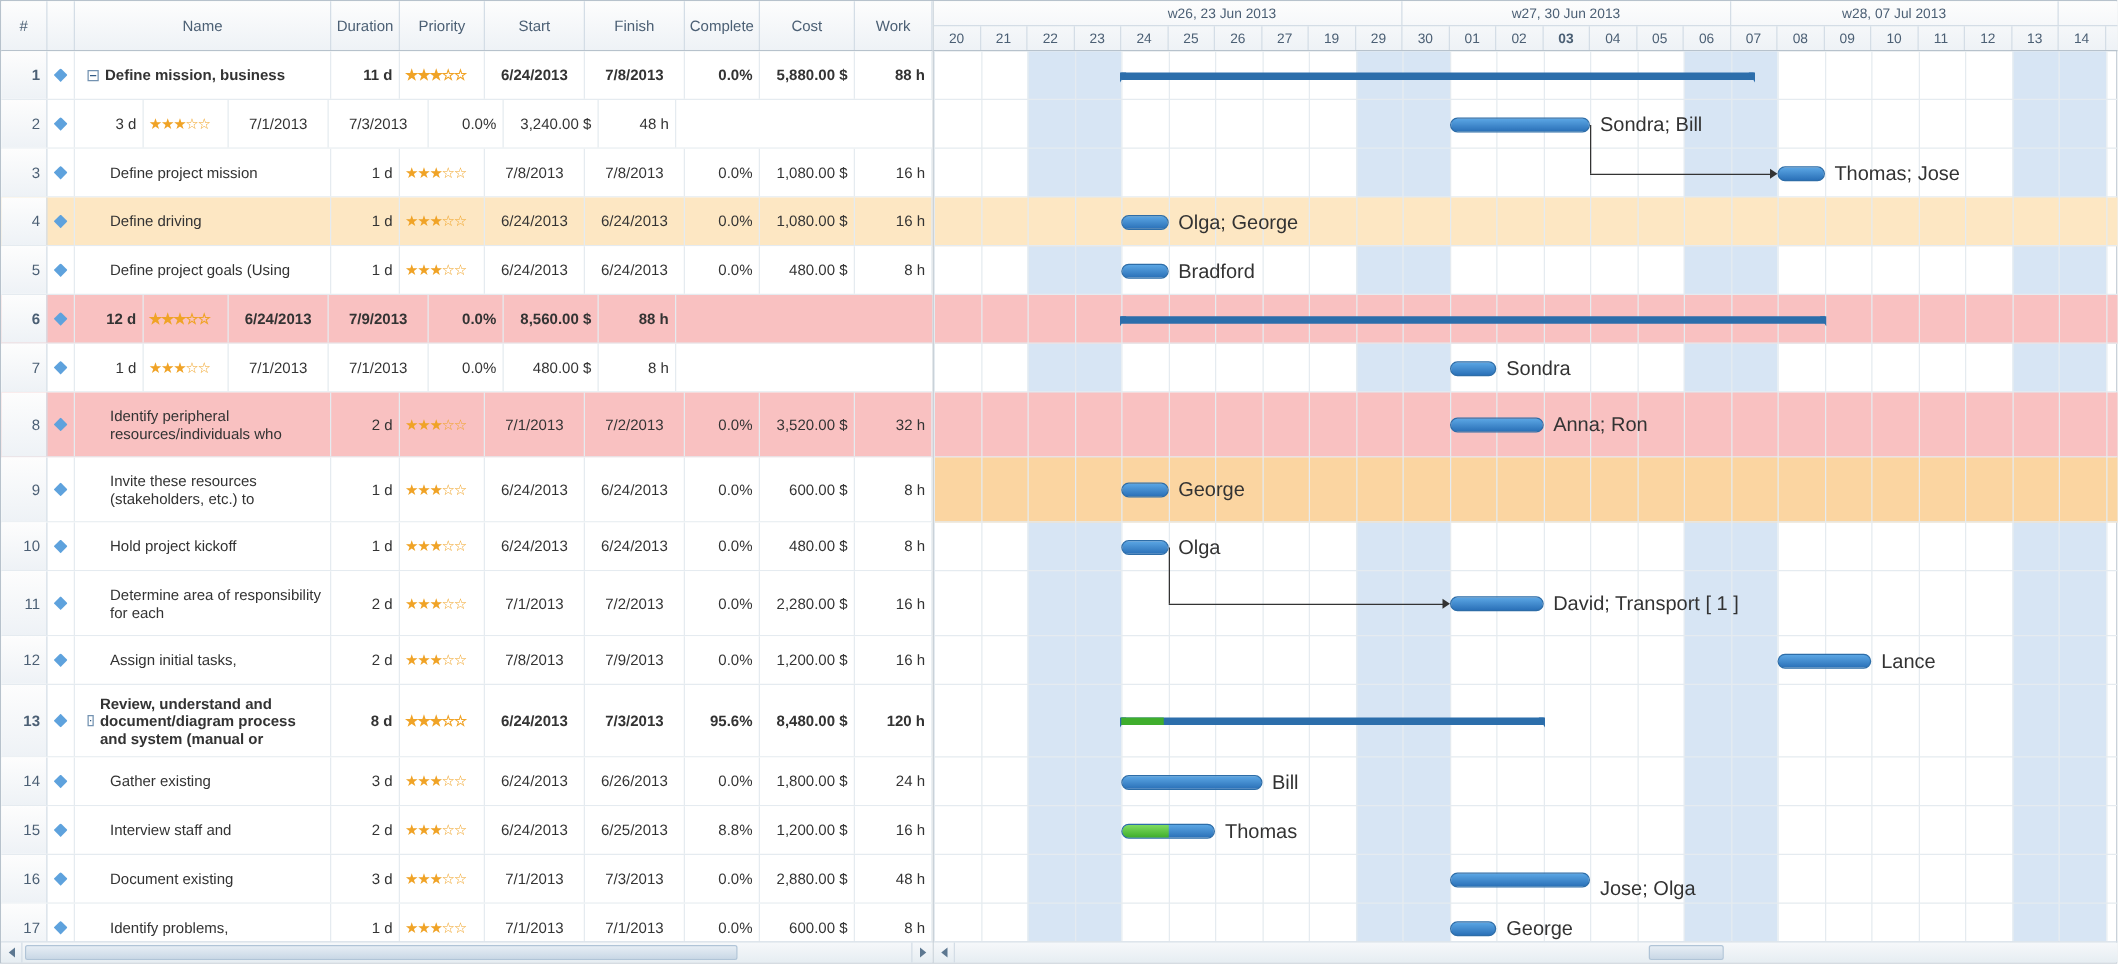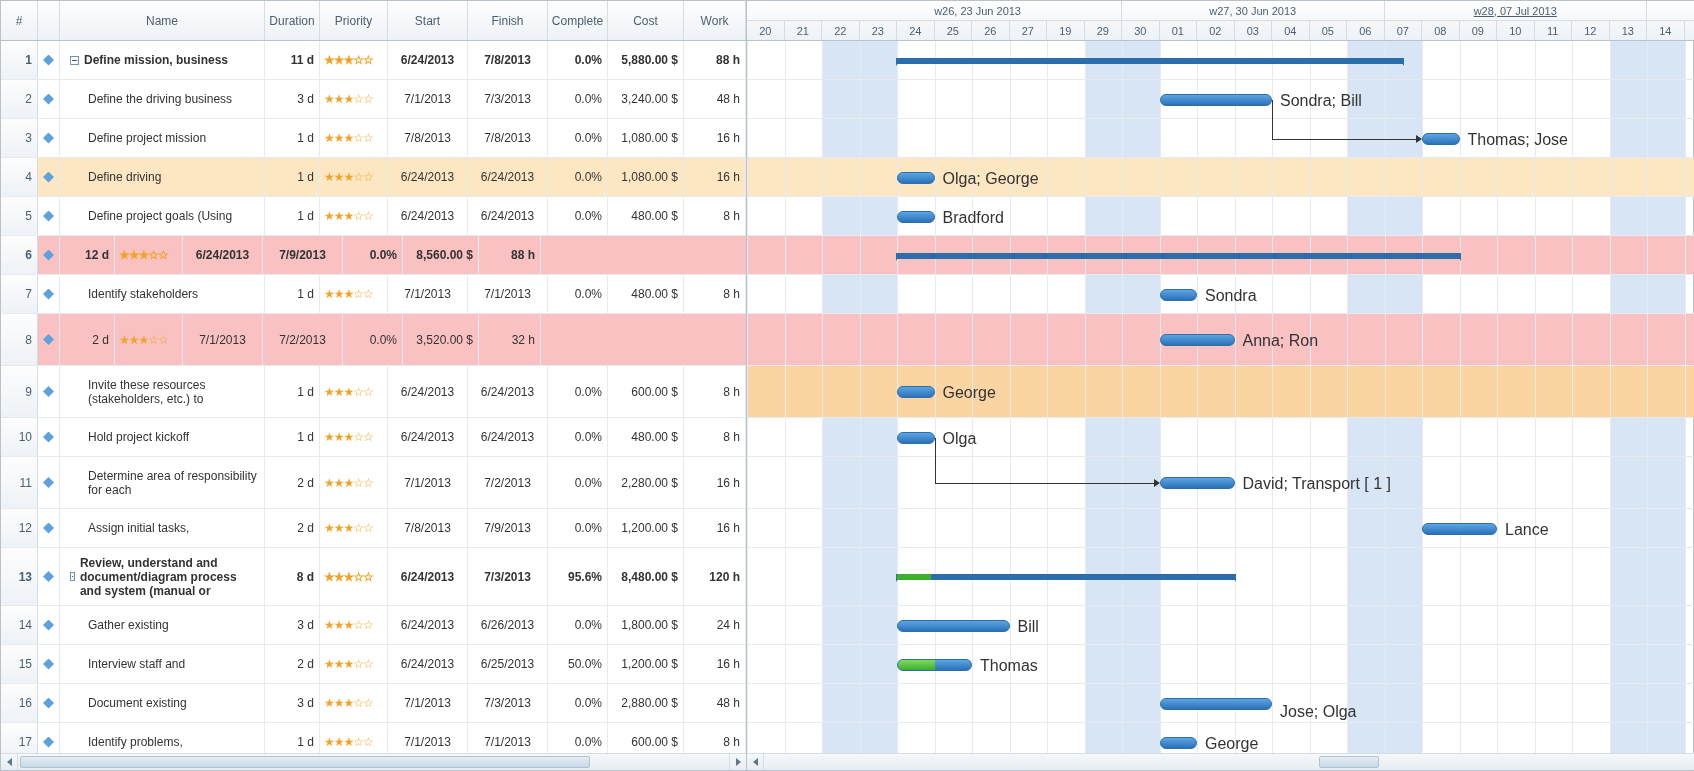--- a/index.html
+++ b/index.html
@@ -125,23 +125,20 @@
           <div class="cell col-finish">7/8/2013</div>
           <div class="cell col-comp">0.0%</div>
           <div class="cell col-cost">5,880.00 $</div>
           <div class="cell col-work">88 h</div>
         </div>
         <div class="row" style="height: 39px;">
           <div class="cell col-num">2</div>
           <div class="cell col-type">
             <span class="task-ico"></span>
           </div>
-          <div class="cell col-name">
-            <span class="indent1">Define the driving business</span>
-          </div>
           <div class="cell col-dur">3 d</div>
           <div class="cell col-pri">
             <span class="stars">★★★☆☆</span>
           </div>
           <div class="cell col-start">7/1/2013</div>
           <div class="cell col-finish">7/3/2013</div>
           <div class="cell col-comp">0.0%</div>
           <div class="cell col-cost">3,240.00 $</div>
           <div class="cell col-work">48 h</div>
         </div>
@@ -212,37 +209,37 @@
           <div class="cell col-finish">7/9/2013</div>
           <div class="cell col-comp">0.0%</div>
           <div class="cell col-cost">8,560.00 $</div>
           <div class="cell col-work">88 h</div>
         </div>
         <div class="row" style="height: 39px;">
           <div class="cell col-num">7</div>
           <div class="cell col-type">
             <span class="task-ico"></span>
           </div>
-          <div class="cell col-name">
-            <span class="indent1">Identify stakeholders</span>
-          </div>
           <div class="cell col-dur">1 d</div>
           <div class="cell col-pri">
             <span class="stars">★★★☆☆</span>
           </div>
           <div class="cell col-start">7/1/2013</div>
           <div class="cell col-finish">7/1/2013</div>
           <div class="cell col-comp">0.0%</div>
           <div class="cell col-cost">480.00 $</div>
           <div class="cell col-work">8 h</div>
         </div>
         <div class="row hl-red" style="height: 52px;">
           <div class="cell col-num">8</div>
           <div class="cell col-type">
             <span class="task-ico"></span>
+          </div>
+          <div class="cell col-name">
+            <span class="indent1">Identify peripheral resources/individuals who</span>
           </div>
           <div class="cell col-dur">2 d</div>
           <div class="cell col-pri">
             <span class="stars">★★★☆☆</span>
           </div>
           <div class="cell col-start">7/1/2013</div>
           <div class="cell col-finish">7/2/2013</div>
           <div class="cell col-comp">0.0%</div>
           <div class="cell col-cost">3,520.00 $</div>
           <div class="cell col-work">32 h</div>
@@ -363,21 +360,21 @@
           </div>
           <div class="cell col-name">
             <span class="indent1">Interview staff and</span>
           </div>
           <div class="cell col-dur">2 d</div>
           <div class="cell col-pri">
             <span class="stars">★★★☆☆</span>
           </div>
           <div class="cell col-start">6/24/2013</div>
           <div class="cell col-finish">6/25/2013</div>
-          <div class="cell col-comp">50.0%</div>
+          <div class="cell col-comp">8.8%</div>
           <div class="cell col-cost">1,200.00 $</div>
           <div class="cell col-work">16 h</div>
         </div>
         <div class="row" style="height: 39px;">
           <div class="cell col-num">16</div>
           <div class="cell col-type">
             <span class="task-ico"></span>
           </div>
           <div class="cell col-name">
             <span class="indent1">Document existing</span>
@@ -422,38 +419,38 @@
           <div class="tri r"></div>
         </div>
     </div>
   </div>
 
   <div class="right-pane">
     <div class="timeline-header">
       <div class="th-row" id="th-weeks">
           <div class="th-cell" style="width: 375px; justify-content: flex-end; padding-right: 100px;">w26, 23 Jun 2013</div>
           <div class="th-cell" style="width: 262.5px;">w27, 30 Jun 2013</div>
-          <div class="th-cell" style="width: 262.5px; text-decoration: underline;">w28, 07 Jul 2013</div>
+          <div class="th-cell" style="width: 262.5px;">w28, 07 Jul 2013</div>
           <div class="th-cell" style="width: 225px;">w29, 14 Jul 2013</div>
         </div>
       <div class="th-row" id="th-days">
           <div class="th-cell" style="width: 37.5px;">20</div>
           <div class="th-cell" style="width: 37.5px;">21</div>
           <div class="th-cell" style="width: 37.5px;">22</div>
           <div class="th-cell" style="width: 37.5px;">23</div>
           <div class="th-cell" style="width: 37.5px;">24</div>
           <div class="th-cell" style="width: 37.5px;">25</div>
           <div class="th-cell" style="width: 37.5px;">26</div>
           <div class="th-cell" style="width: 37.5px;">27</div>
           <div class="th-cell" style="width: 37.5px;">19</div>
           <div class="th-cell" style="width: 37.5px;">29</div>
           <div class="th-cell" style="width: 37.5px;">30</div>
           <div class="th-cell" style="width: 37.5px;">01</div>
           <div class="th-cell" style="width: 37.5px;">02</div>
-          <div class="th-cell" style="width: 37.5px;">03</div>
+          <div class="th-cell" style="width: 37.5px; font-weight: bold;">03</div>
           <div class="th-cell" style="width: 37.5px;">04</div>
           <div class="th-cell" style="width: 37.5px;">05</div>
           <div class="th-cell" style="width: 37.5px;">06</div>
           <div class="th-cell" style="width: 37.5px;">07</div>
           <div class="th-cell" style="width: 37.5px;">08</div>
           <div class="th-cell" style="width: 37.5px;">09</div>
           <div class="th-cell" style="width: 37.5px;">10</div>
           <div class="th-cell" style="width: 37.5px;">11</div>
           <div class="th-cell" style="width: 37.5px;">12</div>
           <div class="th-cell" style="width: 37.5px;">13</div>

